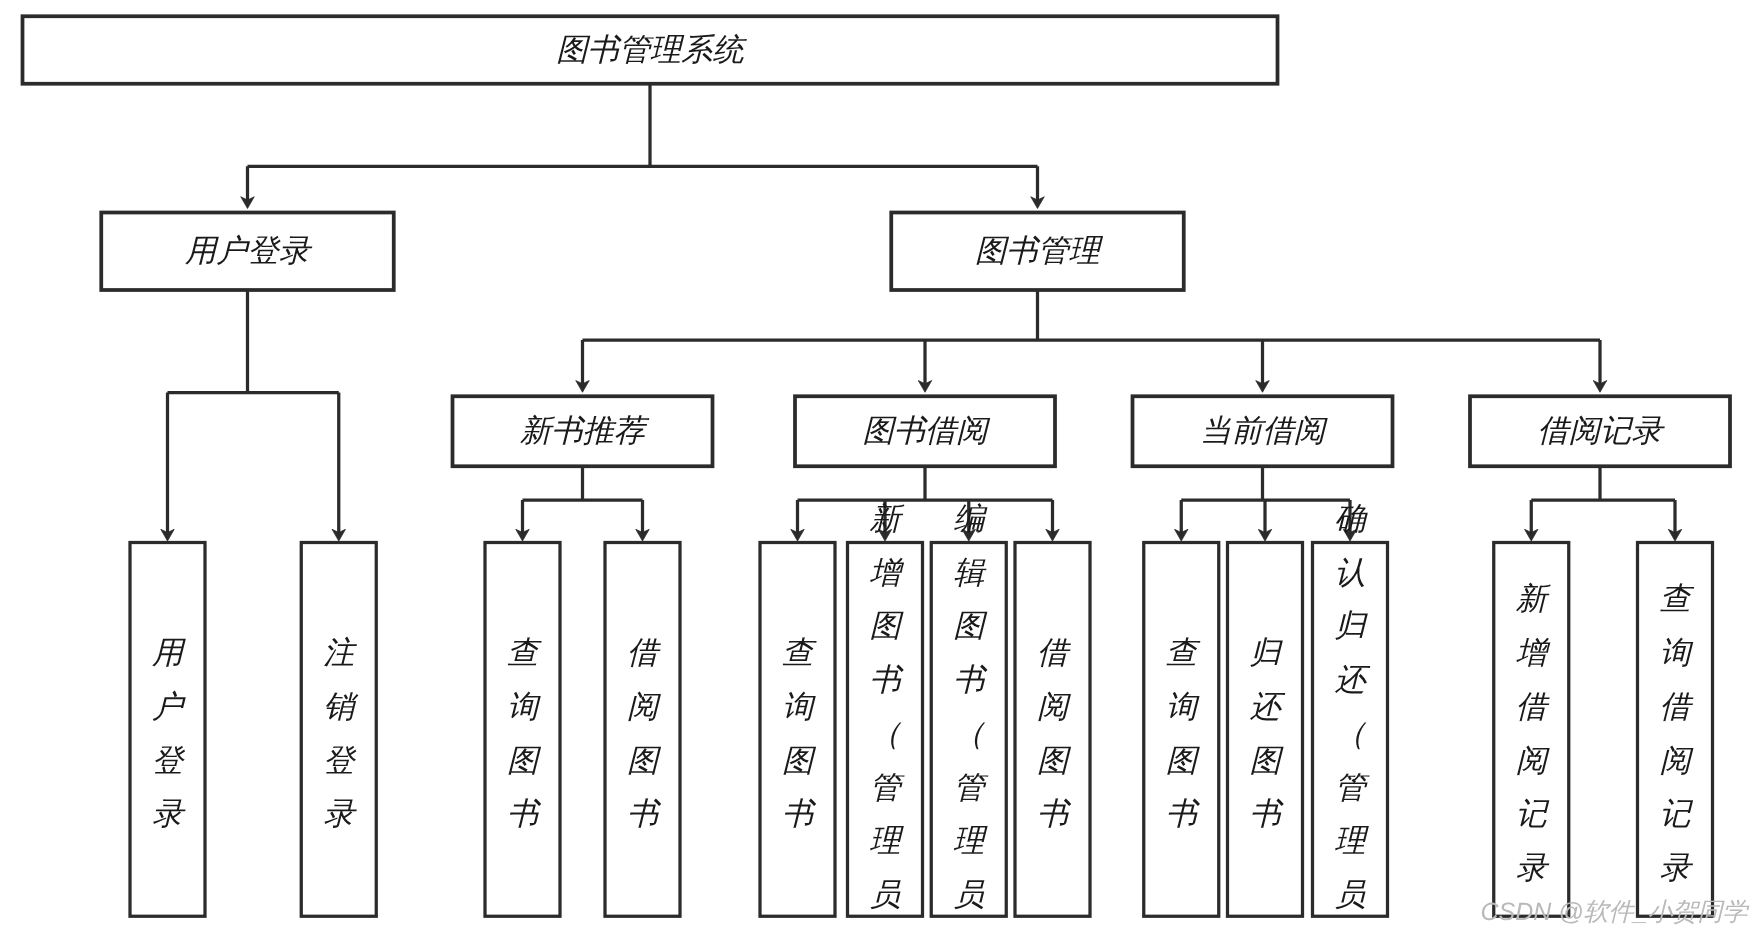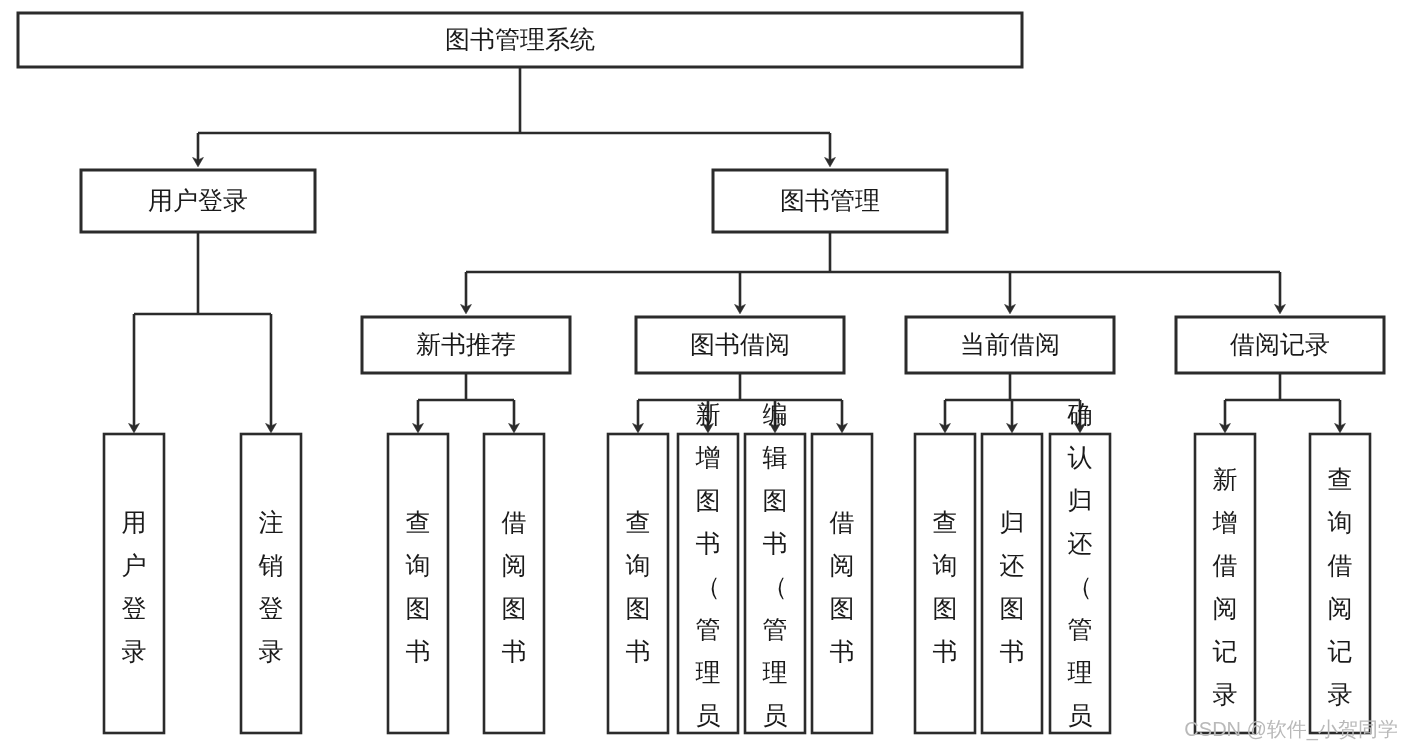--- a/index.html
+++ b/index.html
@@ -13,20 +13,21 @@
     font-family: "Liberation Sans", "DejaVu Sans", sans-serif;
     position: relative;
     overflow: hidden;
   }
   #diagram-root {
     position: absolute;
     left: 0;
     top: 0;
     width: 1405px;
     height: 626px;
+    font-style: italic;
   }
   svg.flow {
     display: block;
     width: 1405px;
     height: 747px;
   }
   .node-box {
     fill: #ffffff;
     stroke: #2b2b2b;
     stroke-width: 3;

